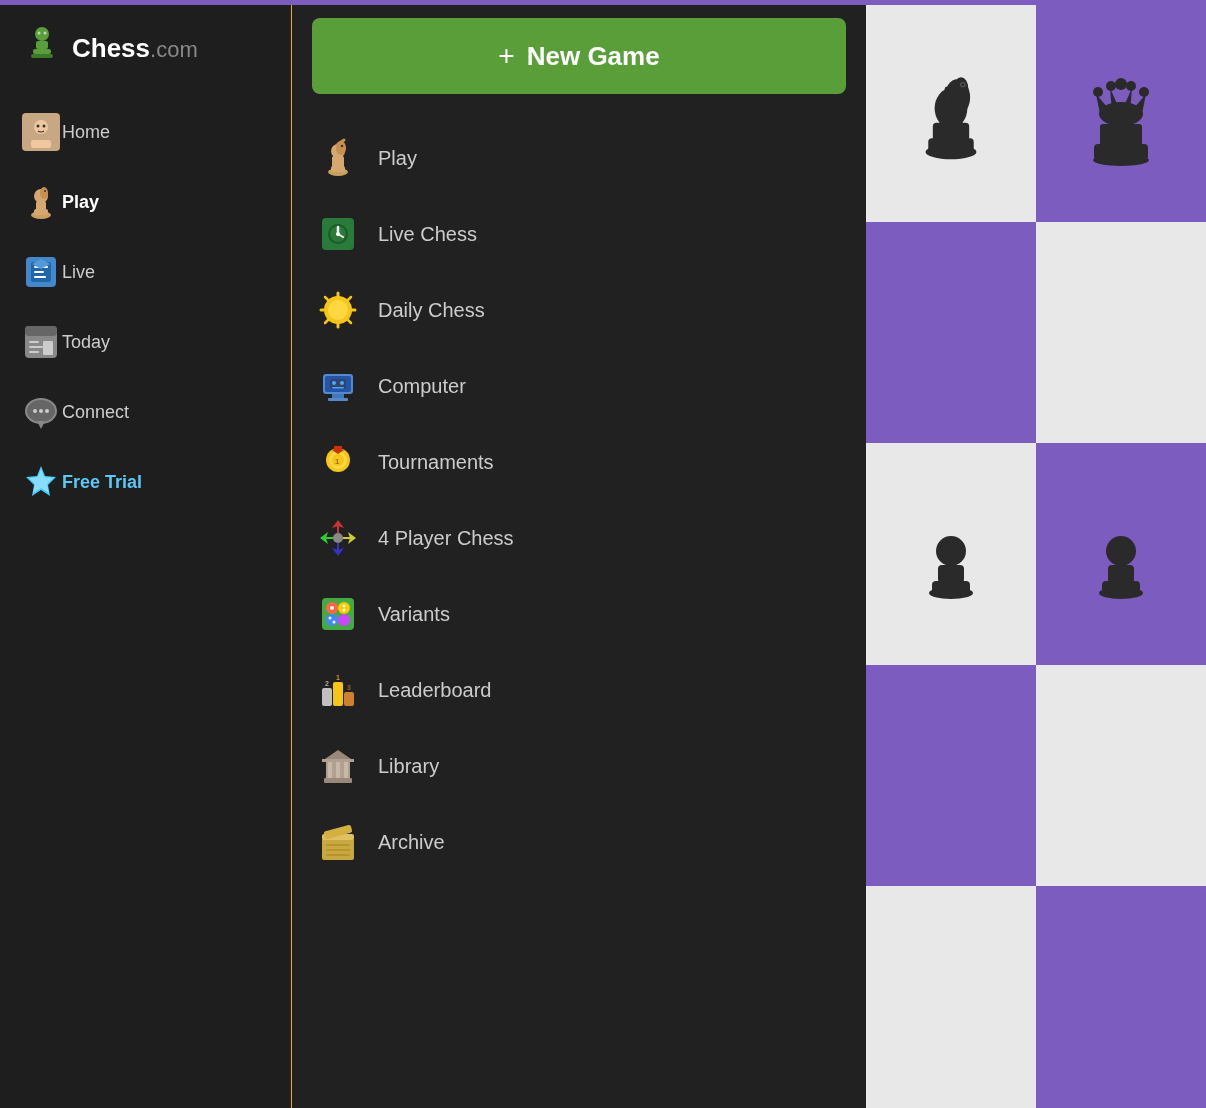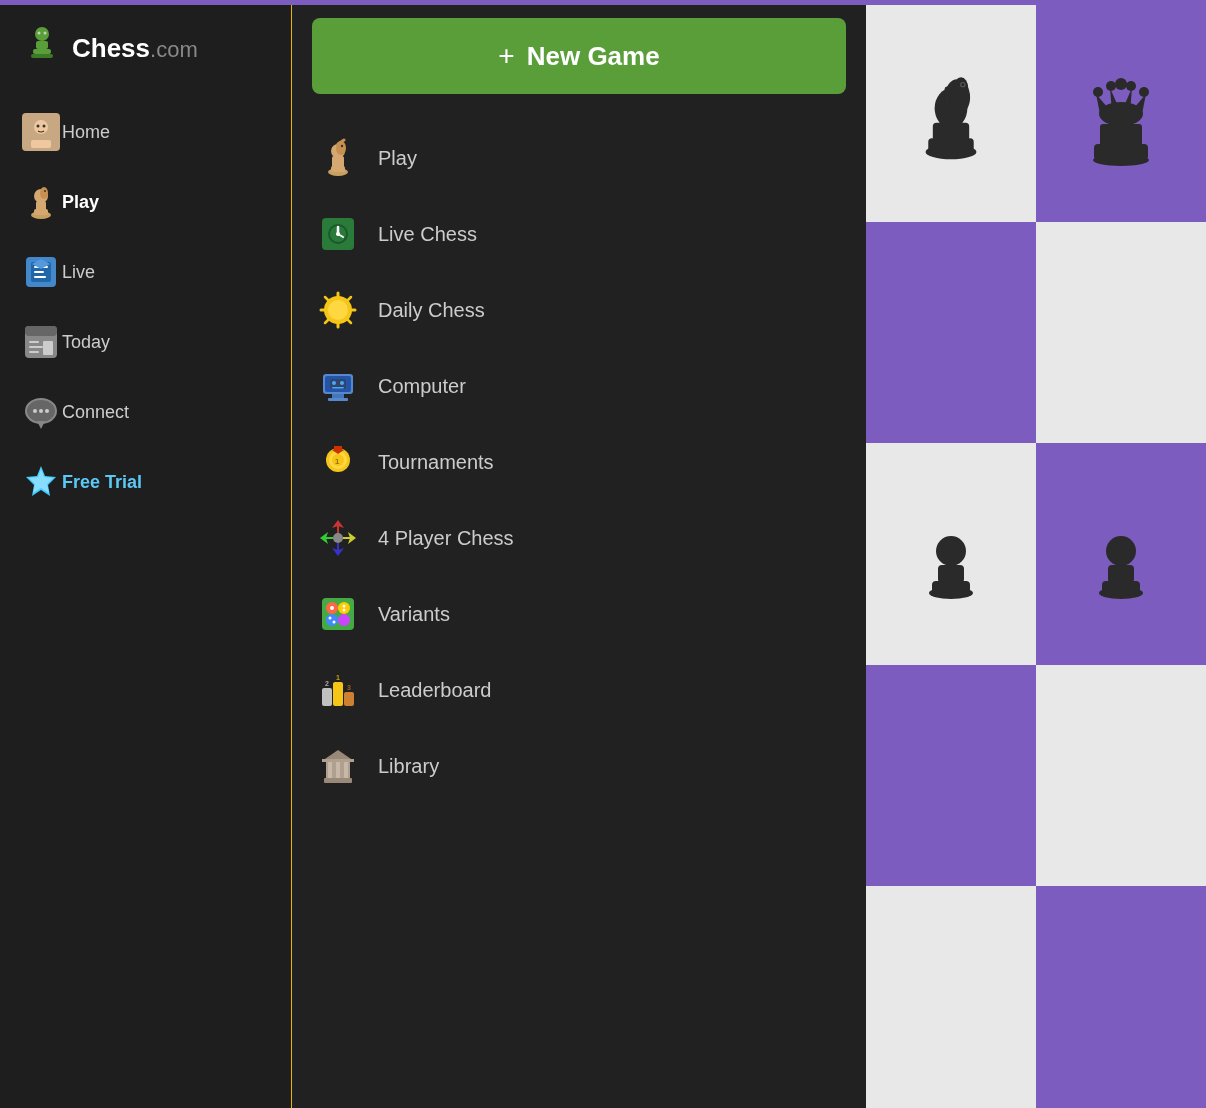--- a/index.html
+++ b/index.html
@@ -419,20 +419,36 @@
           <rect x="18" y="15" width="4" height="17" fill="#c8b8a8"></rect>
           <rect x="26" y="15" width="4" height="17" fill="#c8b8a8"></rect>
 
           <polygon points="4,15 20,4 36,15" fill="#9a8878"></polygon>
           <rect x="4" y="13" width="32" height="3" fill="#b0a090"></rect>
         </svg>
       </div>
       <span>Library</span>
     </div>
 
+    <div class="menu-item">
+      <div class="menu-icon">
+        <svg width="40" height="40" viewBox="0 0 40 40">
+
+          <rect x="4" y="16" width="32" height="22" rx="2" fill="#c8a840"></rect>
+          <rect x="4" y="12" width="32" height="6" rx="2" fill="#e0c060"></rect>
+
+          <rect x="6" y="6" width="28" height="8" rx="2" fill="#d4b040" transform="rotate(-15, 20, 10)"></rect>
+
+          <rect x="8" y="22" width="24" height="2" rx="1" fill="#a88020" opacity="0.5"></rect>
+          <rect x="8" y="27" width="24" height="2" rx="1" fill="#a88020" opacity="0.5"></rect>
+          <rect x="8" y="32" width="24" height="2" rx="1" fill="#a88020" opacity="0.5"></rect>
+        </svg>
+      </div>
+      <span>Archive</span>
+    </div>
 
   </div>
 </div>
 
 <div id="chess-board">
 
   <div class="board-cell white">
     <svg width="90" height="100" viewBox="0 0 90 110">
 
       <ellipse cx="45" cy="100" rx="28" ry="8" fill="#2a2a2a"></ellipse>

